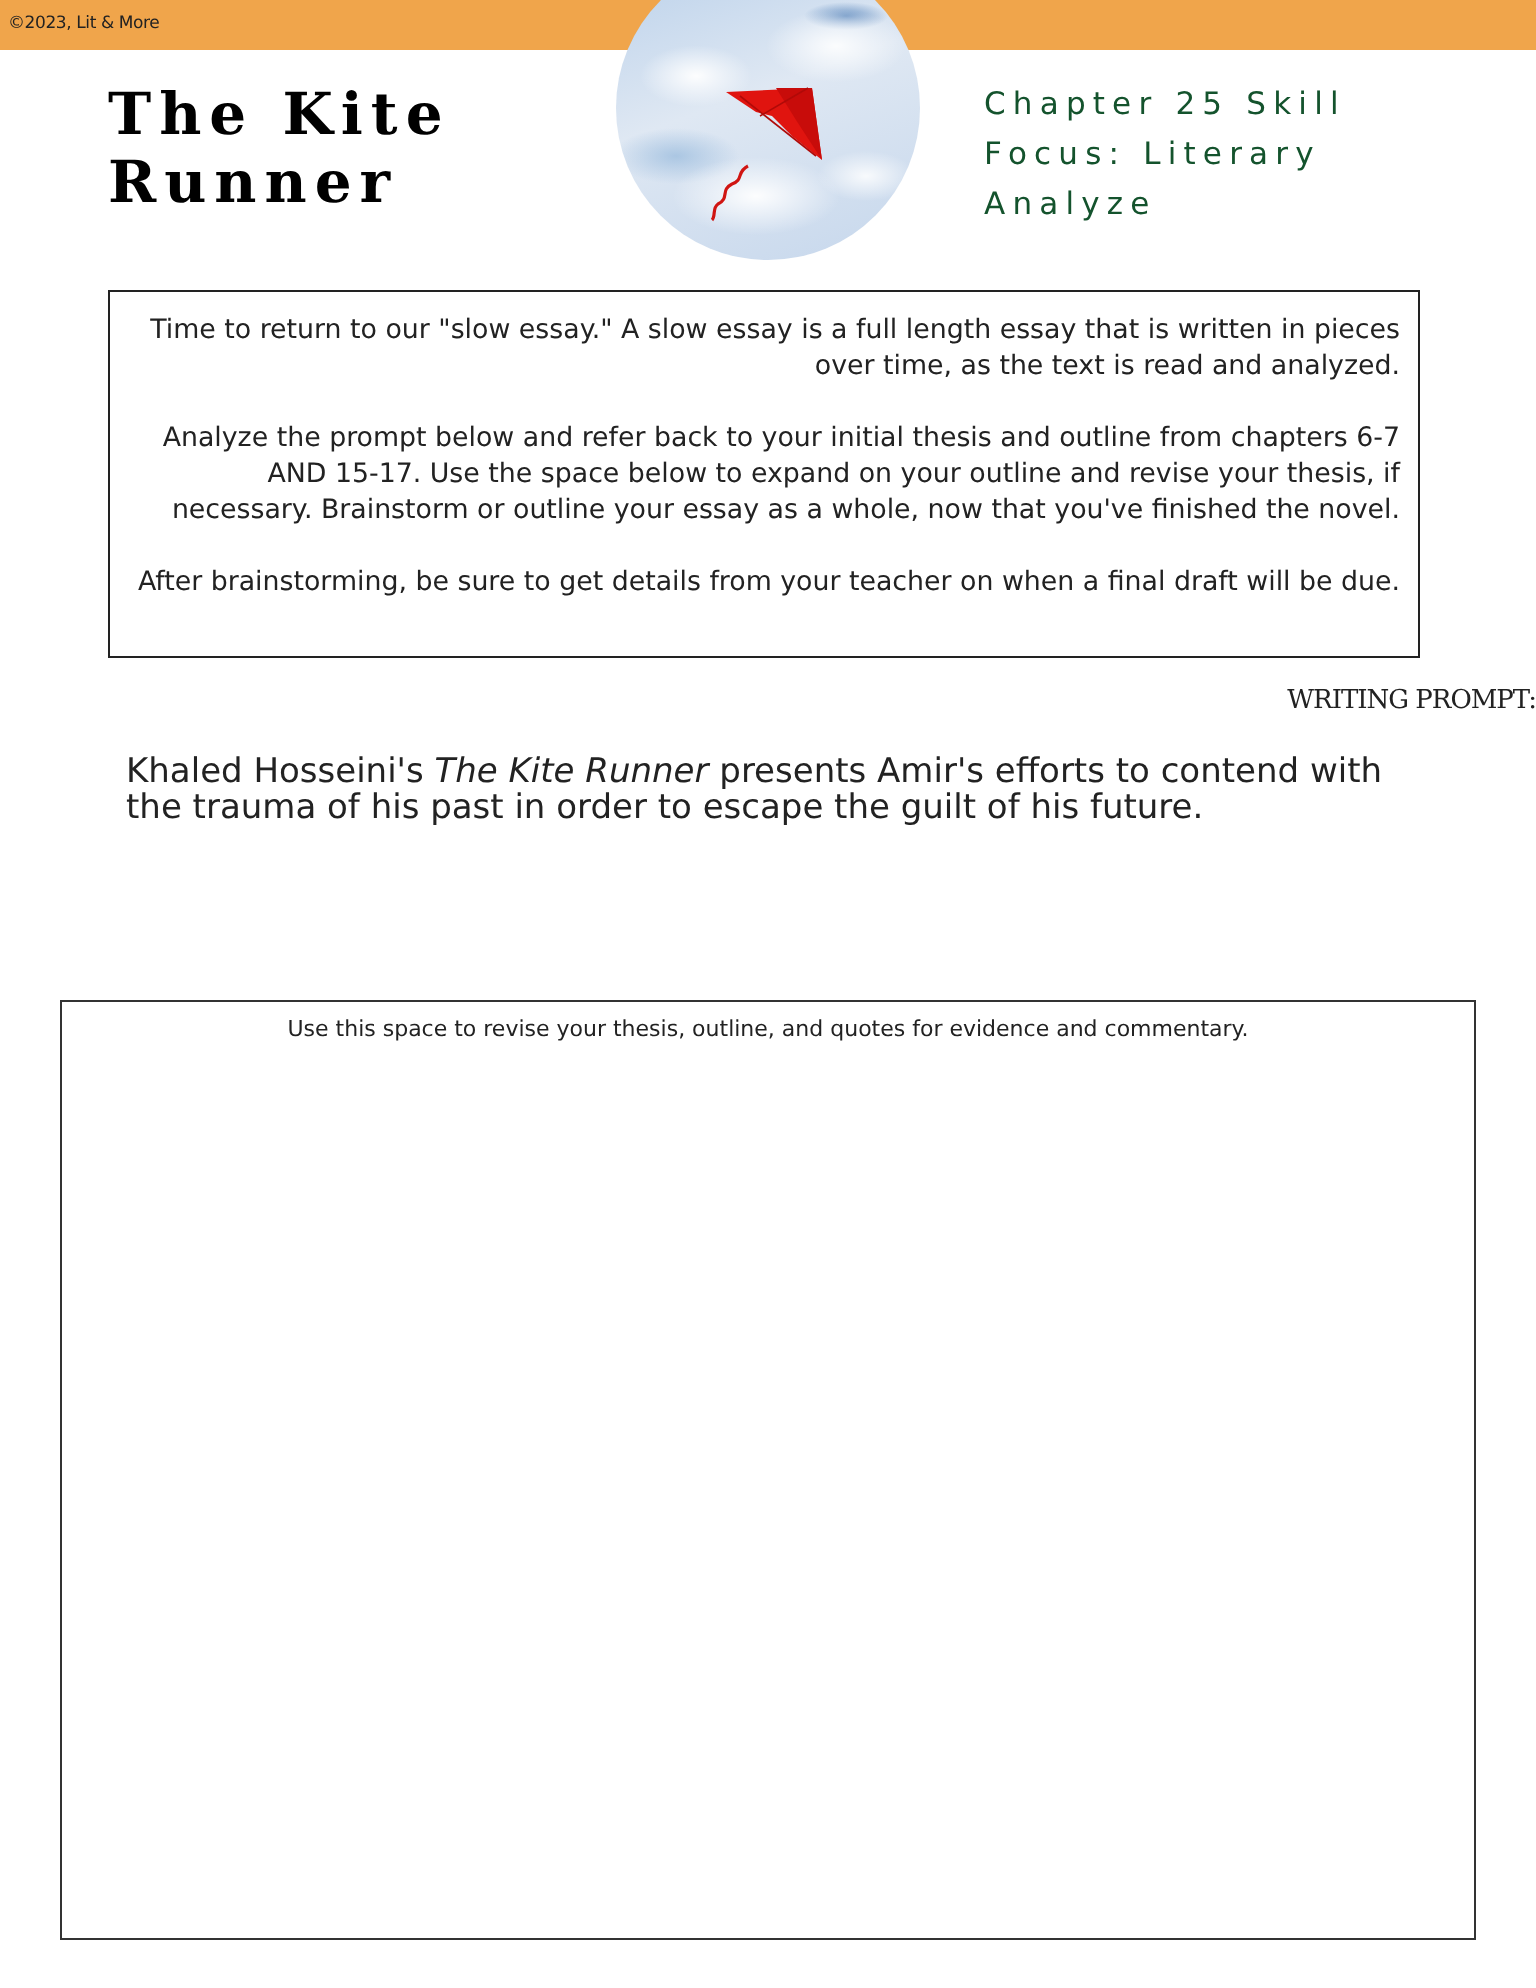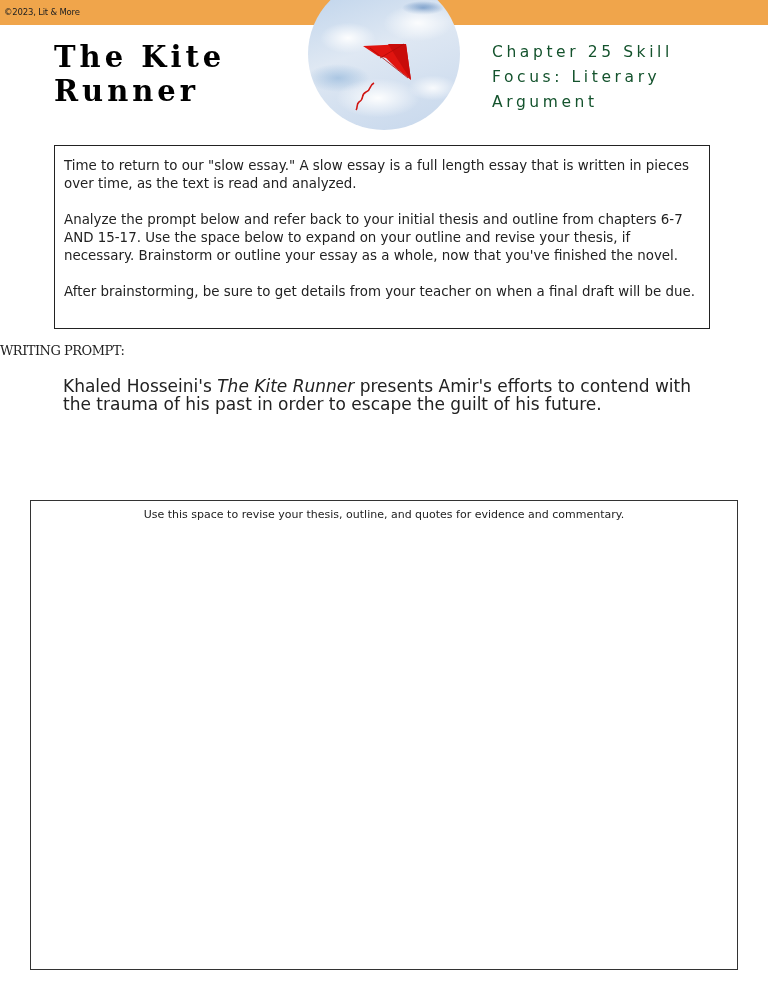--- a/index.html
+++ b/index.html
@@ -41,23 +41,23 @@
     letter-spacing: 3.6px; color: #14532d; font-weight: normal; margin: 0;
     width: 240px;
   }
   .intro-box {
     position: absolute; left: 54px; top: 145px; width: 656px; height: 184px;
     border: 1.5px solid #222; box-sizing: border-box;
     padding: 11px 9px 0 9px;
     font-family: "DejaVu Sans", sans-serif; font-size: 13.4px; line-height: 18px;
     color: #222;
   }
-  .intro-box p { margin: 0 0 18px 0; }
+  .intro-box p { margin: 0 0 18px 0; text-align: right; }
   .prompt-heading {
-    position: absolute; left: 0; width: 768px; top: 343px; text-align: left;
+    position: absolute; left: 0; width: 768px; top: 343px; text-align: right;
     font-family: "DejaVu Serif", serif; font-size: 13px; letter-spacing: -0.5px;
     color: #222; margin: 0; font-weight: normal;
   }
   .prompt-body {
     position: absolute; left: 63px; top: 377px; width: 645px;
     font-family: "DejaVu Sans", sans-serif; font-size: 17px; line-height: 18px;
     color: #222;
   }
   .prompt-body p { margin: 0 0 18px 0; }
   .writing-box {
@@ -92,21 +92,21 @@
     <polygon points="80,66 98,66 103,102 90,82" fill="#c80c0a"></polygon>
     <line x1="62" y1="70" x2="100" y2="100" stroke="#b00a08" stroke-width="0.8"></line>
     <line x1="96" y1="66" x2="72" y2="80" stroke="#b00a08" stroke-width="0.8"></line>
     <path d="M66,105 C60,108 64,112 58,114 C52,117 57,121 51,124 C48,126 50,130 48,132" fill="none" stroke="#d01512" stroke-width="1.6"></path>
   </svg>
 </div>
 
 <h2 class="chapter">
   <span>Chapter 25 Skill</span><br>
   <span>Focus: Literary</span><br>
-  <span>Argument</span>
+  <span>Analyze</span>
 </h2>
 
 <div class="intro-box">
   <p>Time to return to our "slow essay." A slow essay is a full length essay that is written in pieces over time, as the text is read and analyzed.</p>
   <p>Analyze the prompt below and refer back to your initial thesis and outline from chapters 6-7 AND 15-17. Use the space below to expand on your outline and revise your thesis, if necessary. Brainstorm or outline your essay as a whole, now that you've finished the novel.</p>
   <p>After brainstorming, be sure to get details from your teacher on when a final draft will be due.</p>
 </div>
 
 <h3 class="prompt-heading">WRITING PROMPT:</h3>
 

